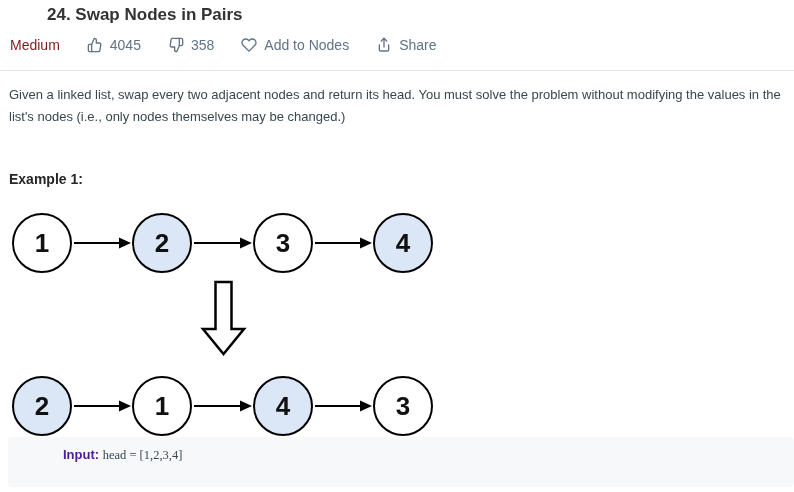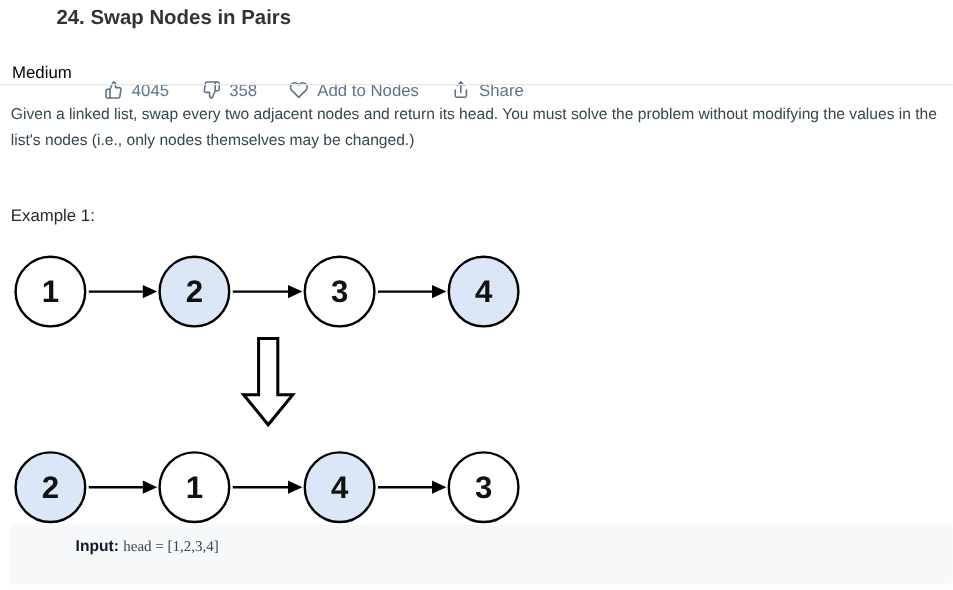--- a/index.html
+++ b/index.html
@@ -9,37 +9,37 @@
   .page-title {
     position: absolute; left: 9px; top: 5px;
     font-size: 17px; font-weight: bold; color: #333333; margin-left: 38px;
   }
 
   .meta-row {
     position: absolute; left: 10px; top: 37px;
     display: flex; align-items: center; gap: 27px;
     font-size: 14px; color: #5f7389;
   }
-  .difficulty { color: #000000; }
-  .meta-item { display: inline-flex; align-items: center; gap: 7px; cursor: pointer; margin-top: 30px; }
+  .difficulty { color: #7f1d1d; }
+  .meta-item { display: inline-flex; align-items: center; gap: 7px; cursor: pointer; }
   .meta-item svg { display: block; }
 
   .divider {
     position: absolute; left: 0; top: 70px; width: 794px; height: 1px;
     background: #e7e7e7; border: none;
   }
 
   .description {
     position: absolute; left: 9px; top: 84px; width: 784px;
     font-size: 13px; line-height: 22px; color: #37474f;
   }
 
   .example-label {
     position: absolute; left: 9px; top: 171px;
-    font-size: 14px; font-weight: normal; color: #262626;
+    font-size: 14px; font-weight: bold; color: #262626;
   }
 
   .diagram { position: absolute; left: 0; top: 200px; width: 450px; height: 240px; }
   .diagram svg.wires { position: absolute; left: 0; top: 0; }
 
   .node {
     position: absolute; width: 60px; height: 60px;
     border: 2.5px solid #000000; border-radius: 50%;
     display: flex; align-items: center; justify-content: center;
     font-size: 26px; font-weight: bold; color: #111111;
@@ -49,21 +49,21 @@
   .row1 { top: 13px; }
   .row2 { top: 176px; }
   .c0 { left: 12px; } .c1 { left: 132px; } .c2 { left: 253px; } .c3 { left: 373px; }
 
   .code-block {
     position: absolute; left: 8px; top: 437px; width: 786px; height: 50px;
     background: #f7f8fa; border-radius: 4px;
     padding: 8px 0 0 18px;
     font-size: 13px; line-height: 19.5px; color: #37474f;
   }
-  .code-block .lbl { font-weight: bold; color: #0f172a; font-family: "Liberation Sans", sans-serif; padding-left: 37px; }
+  .code-block .lbl { font-weight: bold; color: #4c1d95; font-family: "Liberation Sans", sans-serif; padding-left: 37px; }
   .code-block .val { font-family: Liberation Serif, serif; font-size: 12.5px; }
 </style>
 </head>
 <body>
 
 <div class="page-title">24. Swap Nodes in Pairs</div>
 
 <div class="meta-row">
   <span class="difficulty">Medium</span>
 

